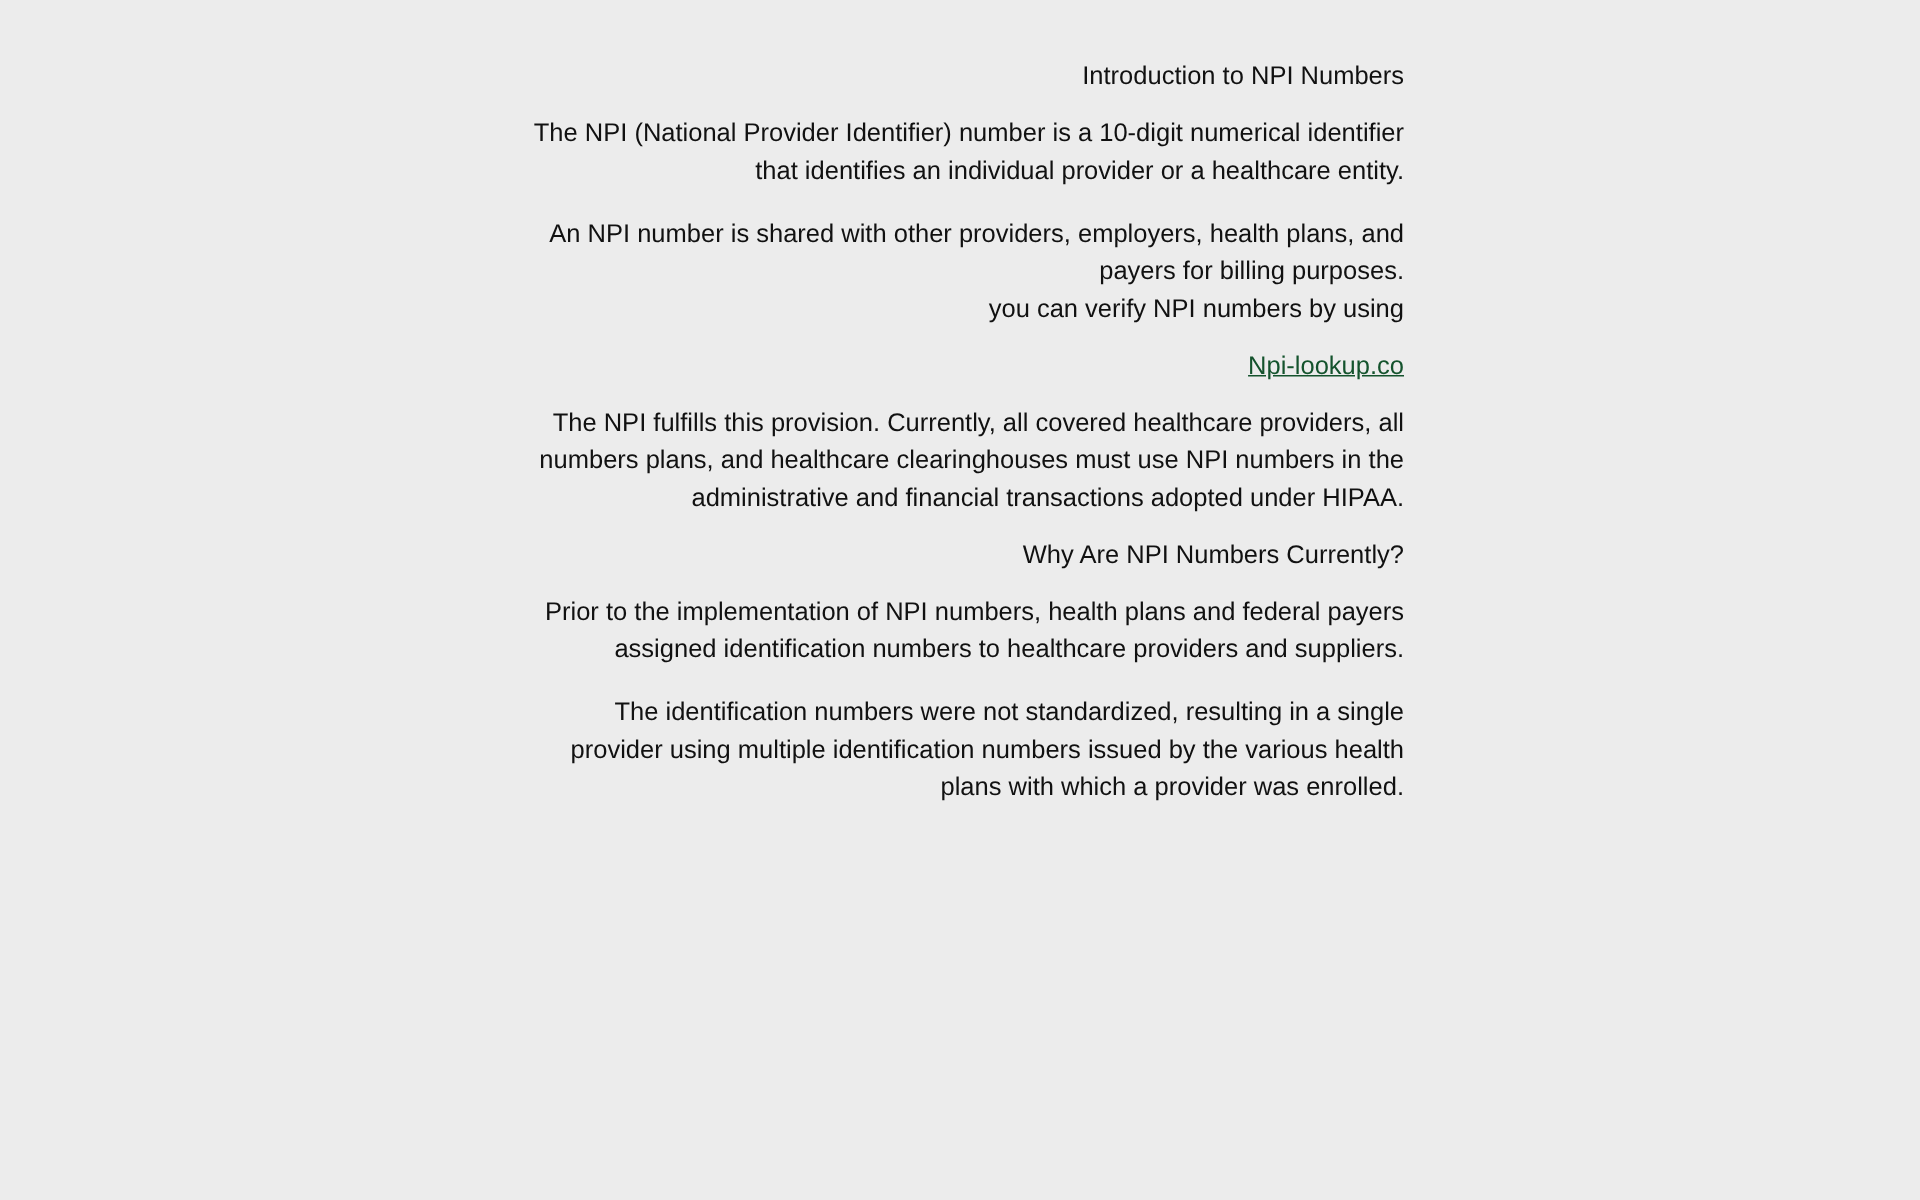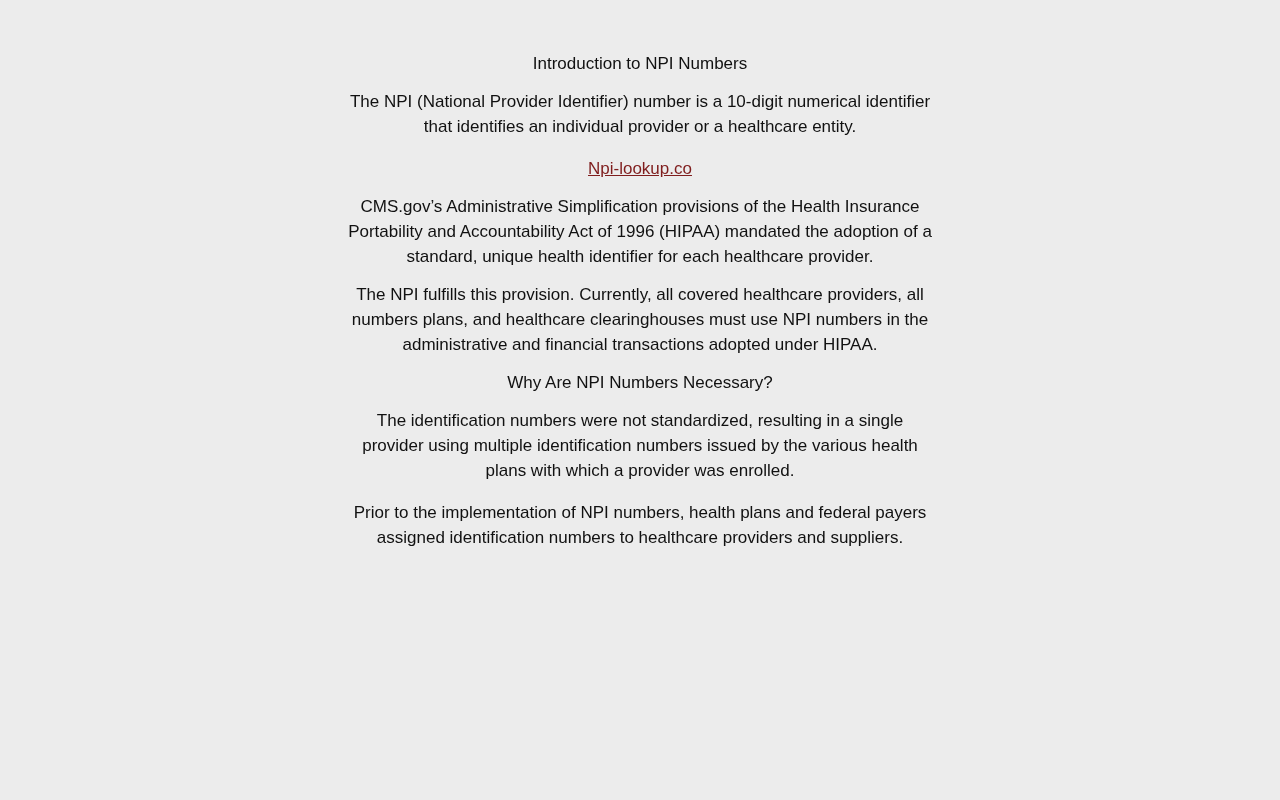--- a/index.html
+++ b/index.html
@@ -12,60 +12,63 @@
     }
     body {
       font-family: "Liberation Sans", sans-serif;
       color: #111111;
       font-size: 17px;
       line-height: 25px;
     }
     .content {
       width: 592px;
       margin: 0 auto;
-      padding-top: 51px;
-      text-align: center;
+      padding-top: 38px;
+      text-align: right;
     }
     .content p {
       margin: 0 0 13px 0;
     }
     .content p.loose {
       margin-bottom: 17px;
     }
     .heading {
       margin: 0 0 13px 0;
       font-weight: normal;
       font-size: 17px;
       line-height: 25px;
     }
     a.link {
-      color: #7f1d1d;
+      color: #14532d;
       text-decoration: underline;
     }
     .linkwrap {
       margin: 0 0 13px 0;
     }
   </style>
 </head>
 <body>
 
 <main class="content">
   <div class="heading">Introduction to NPI Numbers</div>
 
   <p class="loose">The NPI (National Provider Identifier) number is a 10-digit numerical identifier that identifies an individual provider or a healthcare entity.</p>
 
+  <p>
+    <span>An NPI number is shared with other providers, employers, health plans, and payers for billing purposes.</span><br>
+    <span>you can verify NPI numbers by using</span>
+  </p>
 
   <div class="linkwrap">
     <a class="link" href="#">Npi-lookup.co</a>
   </div>
 
-  <p>CMS.gov’s Administrative Simplification provisions of the Health Insurance Portability and Accountability Act of 1996 (HIPAA) mandated the adoption of a standard, unique health identifier for each healthcare provider.</p>
 
   <p>The NPI fulfills this provision. Currently, all covered healthcare providers, all numbers plans, and healthcare clearinghouses must use NPI numbers in the administrative and financial transactions adopted under HIPAA.</p>
 
-  <div class="heading">Why Are NPI Numbers Necessary?</div>
+  <div class="heading">Why Are NPI Numbers Currently?</div>
+
+  <p class="loose">Prior to the implementation of NPI numbers, health plans and federal payers assigned identification numbers to healthcare providers and suppliers.</p>
 
   <p class="loose">The identification numbers were not standardized, resulting in a single provider using multiple identification numbers issued by the various health plans with which a provider was enrolled.</p>
-
-  <p class="loose">Prior to the implementation of NPI numbers, health plans and federal payers assigned identification numbers to healthcare providers and suppliers.</p>
 
 
 </main>
 
 </body></html>

